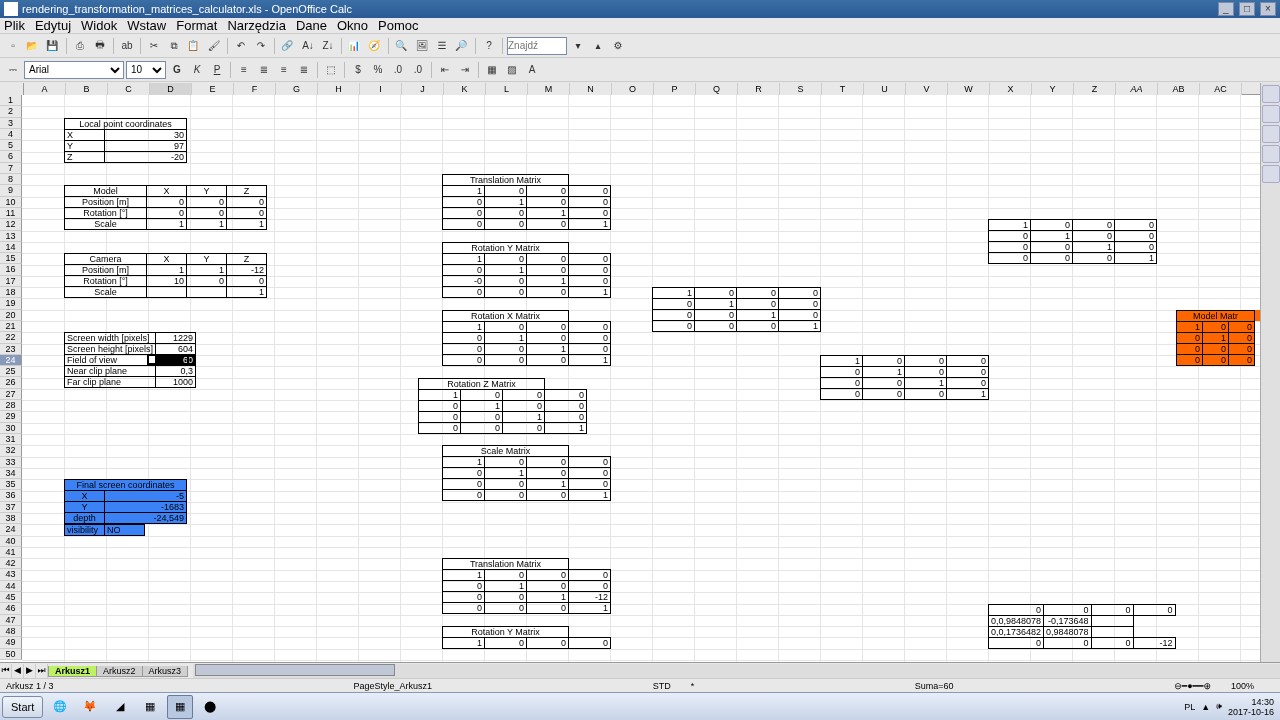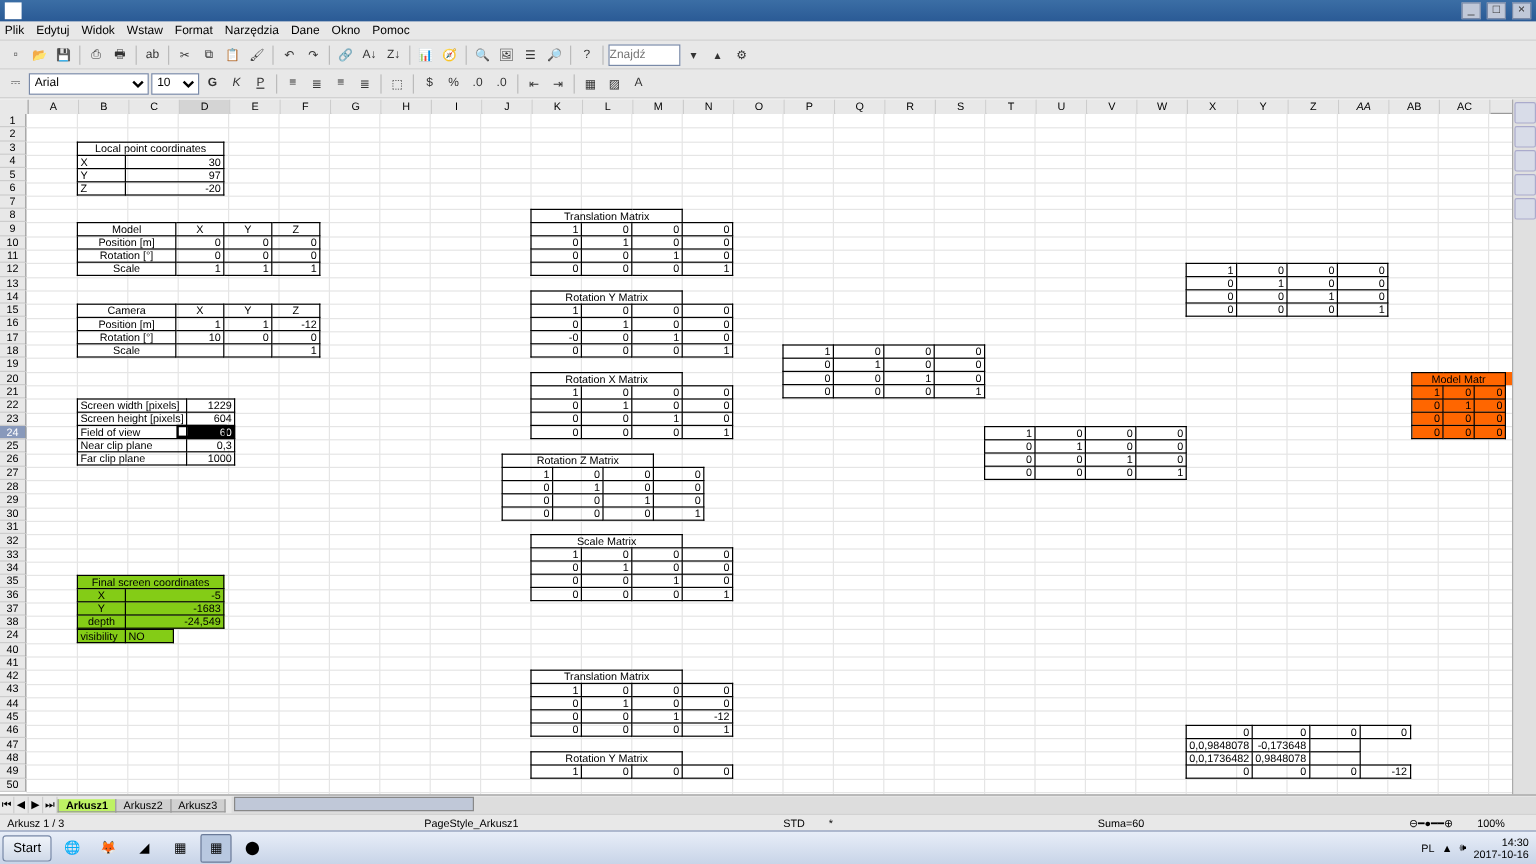--- a/index.html
+++ b/index.html
@@ -5,21 +5,21 @@
 * { margin: 0; padding: 0; box-sizing: border-box; }
 body { font-family: Tahoma, Arial, sans-serif; font-size: 11px; background: #e8e8e8; overflow: hidden; width: 1280px; height: 720px; position: relative; }
 
 
 .titlebar { background: linear-gradient(#3b6ea5, #2a5a95); color: white; height: 18px; display: flex; align-items: center; padding: 0 4px; font-size: 11px; }
 .titlebar .title-icon { width: 14px; height: 14px; background: #fff; margin-right: 4px; display:inline-block; }
 .titlebar .spacer { flex: 1; }
 .titlebar .winbtns span { display: inline-block; width: 16px; height: 14px; background: #c0c8d8; margin-left: 2px; text-align: center; color: #333; line-height: 12px; font-size: 10px; border: 1px solid #7a8aa8; }
 
 
-.menubar { background: #e8e8e8; height: 16px; display: flex; align-items: center; padding: 0 4px; font-size: 10px; border-bottom: 1px solid #ccc; }
+.menubar { background: #e8e8e8; height: 16px; display: flex; align-items: center; padding: 0 4px; font-size: 13px; border-bottom: 1px solid #ccc; }
 .menubar span { margin-right: 10px; cursor: default; }
 
 
 .toolbar { background: #e8e8e8; height: 24px; display: flex; align-items: center; padding: 0 4px; border-bottom: 1px solid #ccc; gap: 2px; }
 .tbtn { width: 18px; height: 18px; border: 1px solid transparent; display: inline-flex; align-items: center; justify-content: center; font-size: 10px; color: #333; }
 .tsep { width: 1px; height: 16px; background: #bbb; margin: 0 2px; }
 .toolbar select, .toolbar input { font-size: 10px; height: 18px; border: 1px solid #7a8aa8; background: white; }
 .find-box { width: 60px; }
 
 
@@ -43,21 +43,21 @@
 .gridbg { position: absolute; inset: 0; }
 .vline { position: absolute; top: 0; bottom: 0; width: 1px; background: #e5e5e5; }
 .hline { position: absolute; left: 0; right: 0; height: 1px; background: #e5e5e5; }
 
 
 .block { position: absolute; font-size: 9px; }
 .block table { border-collapse: collapse; }
 .block td { border: 1px solid #000; padding: 0 2px; height: 11px; font-size: 9px; text-align: right; white-space: nowrap; }
 .block td.hdr { text-align: center; margin-top: 31px; }
 .block td.lbl { text-align: left; }
-.yellow td { background: #84cc16; }
+.yellow td { background: #3b82f6; }
 .orange td { background: #ff6600; }
 .cellcursor { position: absolute; border: 2px solid #000; pointer-events: none; }
 
 
 .sidepanel { position: absolute; top: 83px; right: 0; width: 20px; bottom: 58px; background: #e0e0e0; border-left: 1px solid #aaa; }
 .sidepanel .sbtn { width: 18px; height: 18px; margin: 2px auto; background: #d8dce8; border: 1px solid #aac; display: block; border-radius: 2px; }
 
 
 .tabbar { position: absolute; bottom: 42px; left: 0; right: 0; height: 16px; background: #e8e8e8; display: flex; align-items: center; border-top: 1px solid #999; font-size: 9px; }
 .tabnav { width: 12px; height: 14px; text-align: center; border-right: 1px solid #ccc; line-height: 13px; }
@@ -77,20 +77,21 @@
 .task-icon { width: 26px; height: 24px; margin-left: 4px; display: flex; align-items: center; justify-content: center; border: 1px solid transparent; border-radius: 2px; }
 .task-icon.active { background: #b8c8e0; border: 1px solid #6a7a98; }
 .tray { margin-left: auto; display: flex; align-items: center; font-size: 9px; gap: 6px; padding-right: 4px; }
 .tray .clock { text-align: right; line-height: 10px; }
 </style>
 </head>
 <body>
 
 <div class="titlebar">
   <span class="title-icon"></span>
+  <span>rendering_transformation_matrices_calculator.xls - OpenOffice Calc</span>
   <span class="spacer"></span>
   <span class="winbtns">
     <span>_</span>
     <span>□</span>
     <span>×</span>
   </span>
 </div>
 
 <div class="menubar" id="menubar">
     <span>Plik</span>

